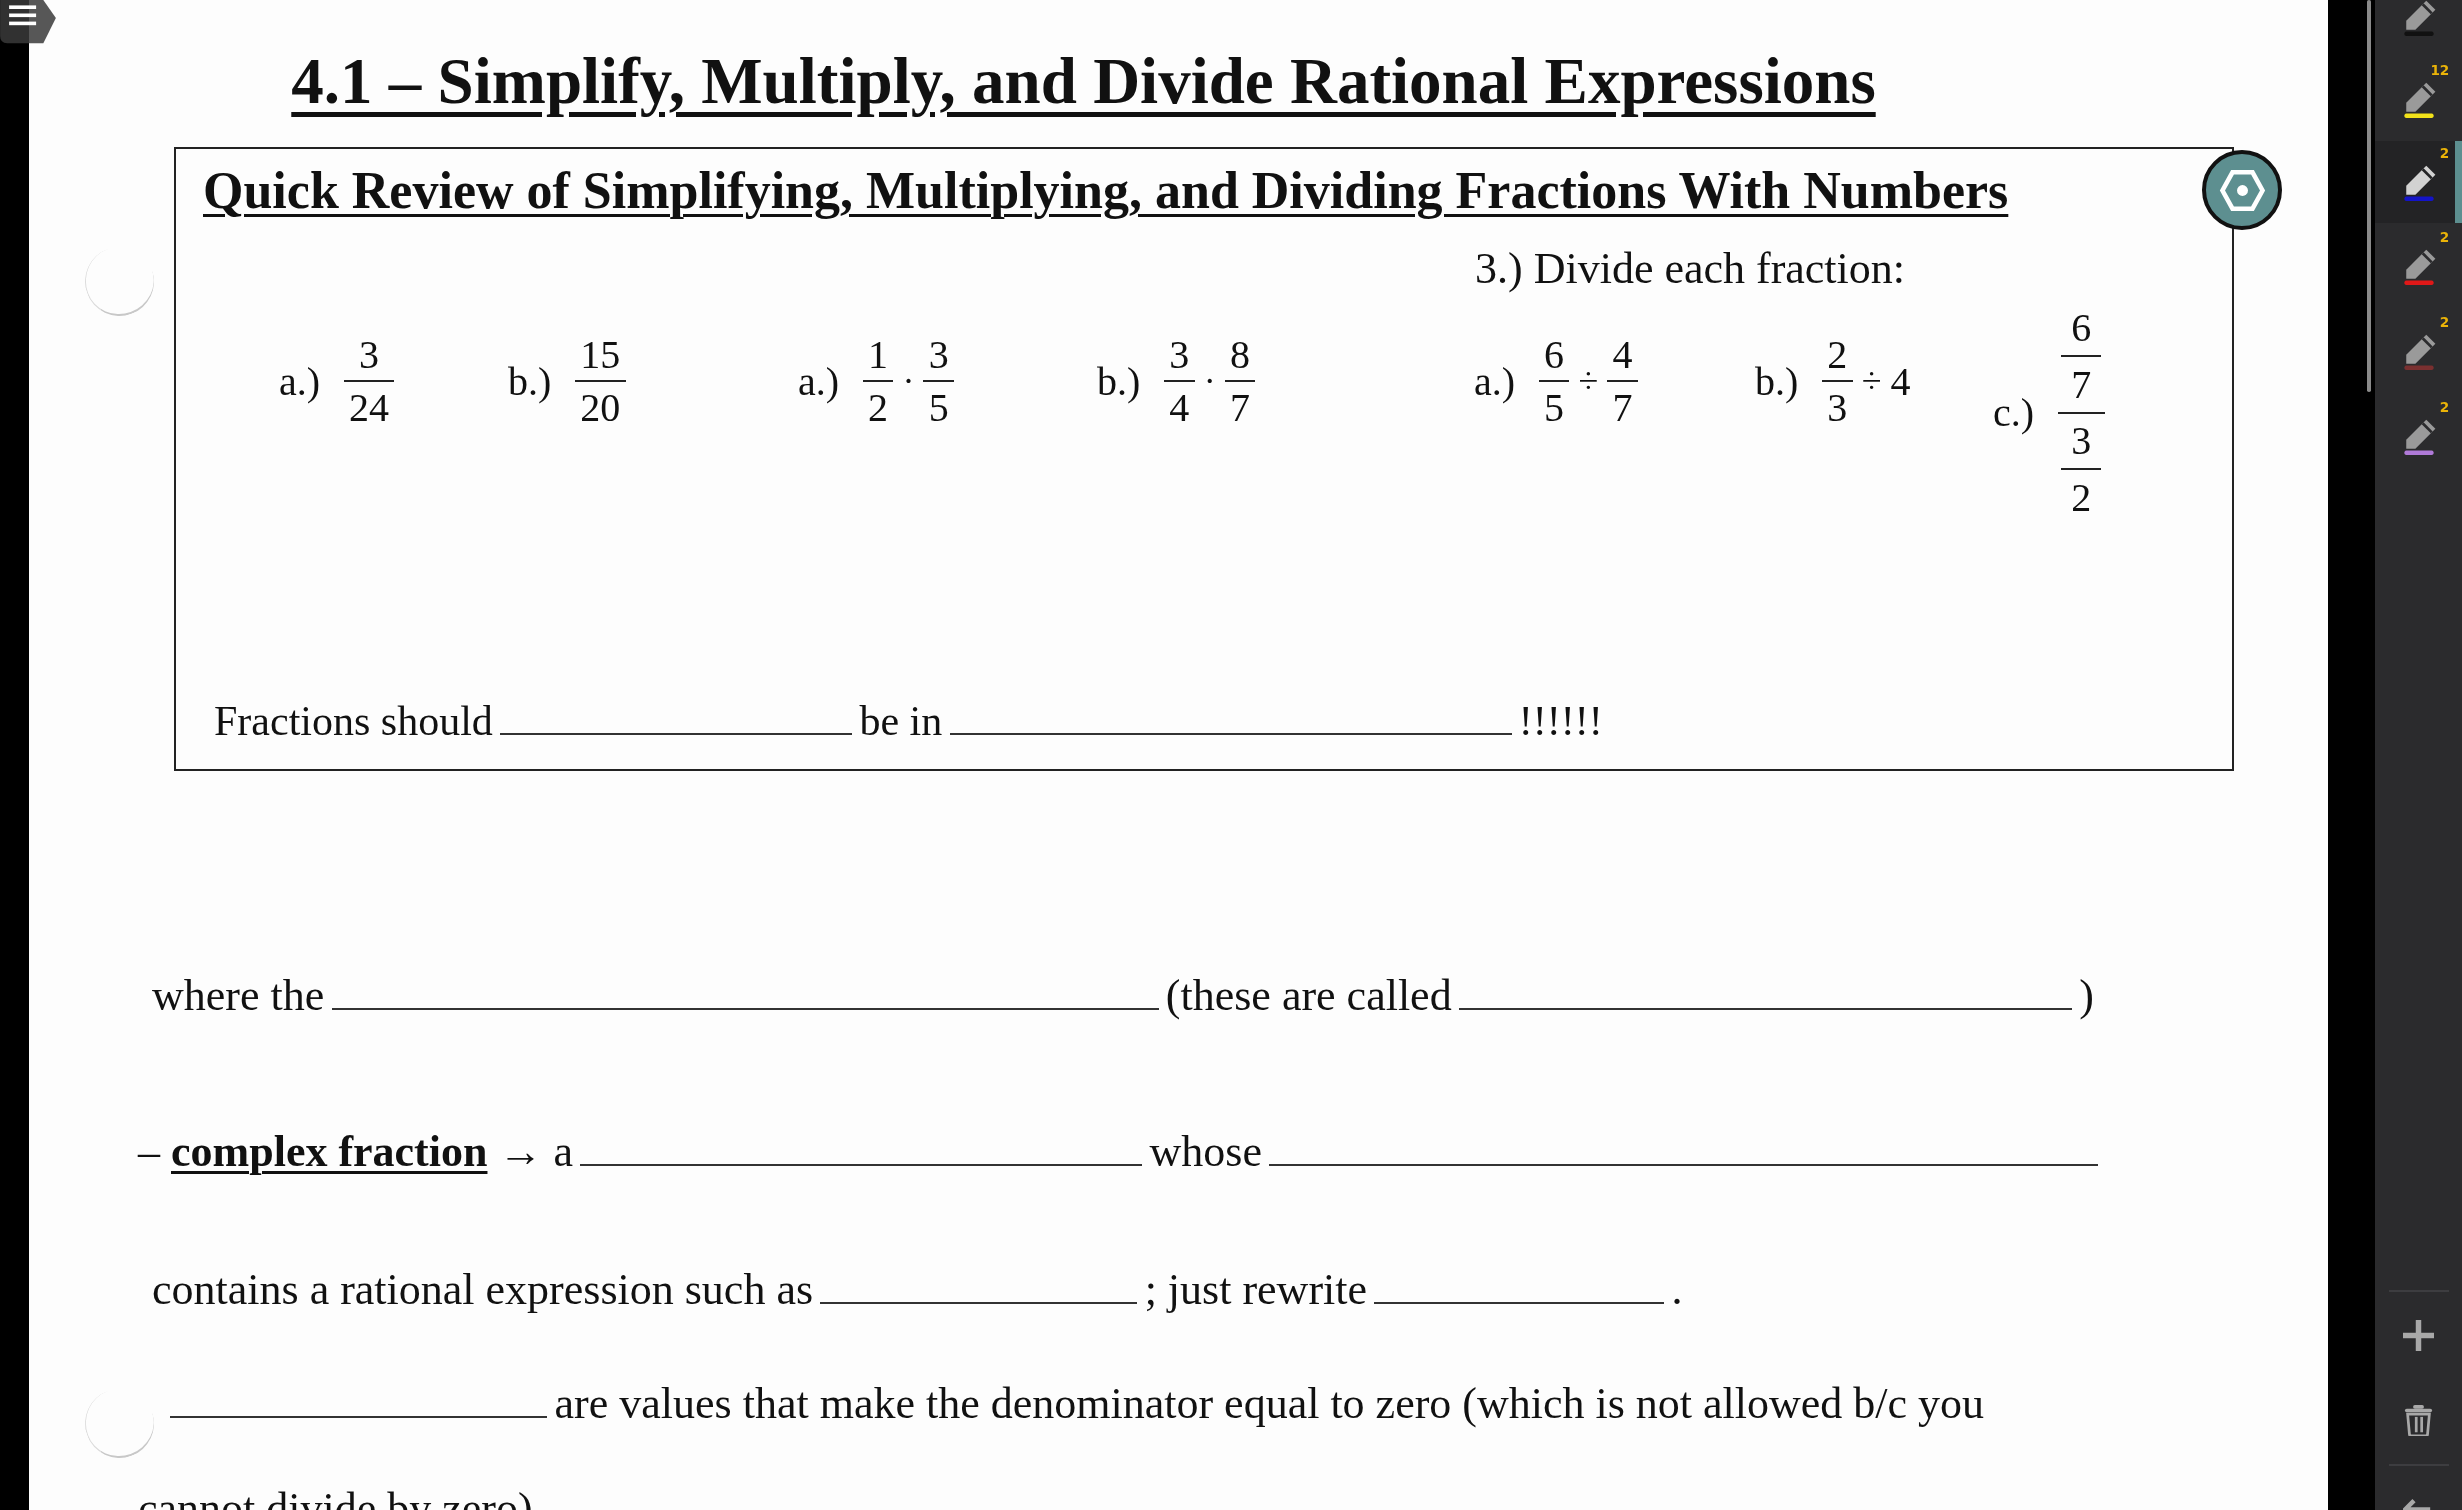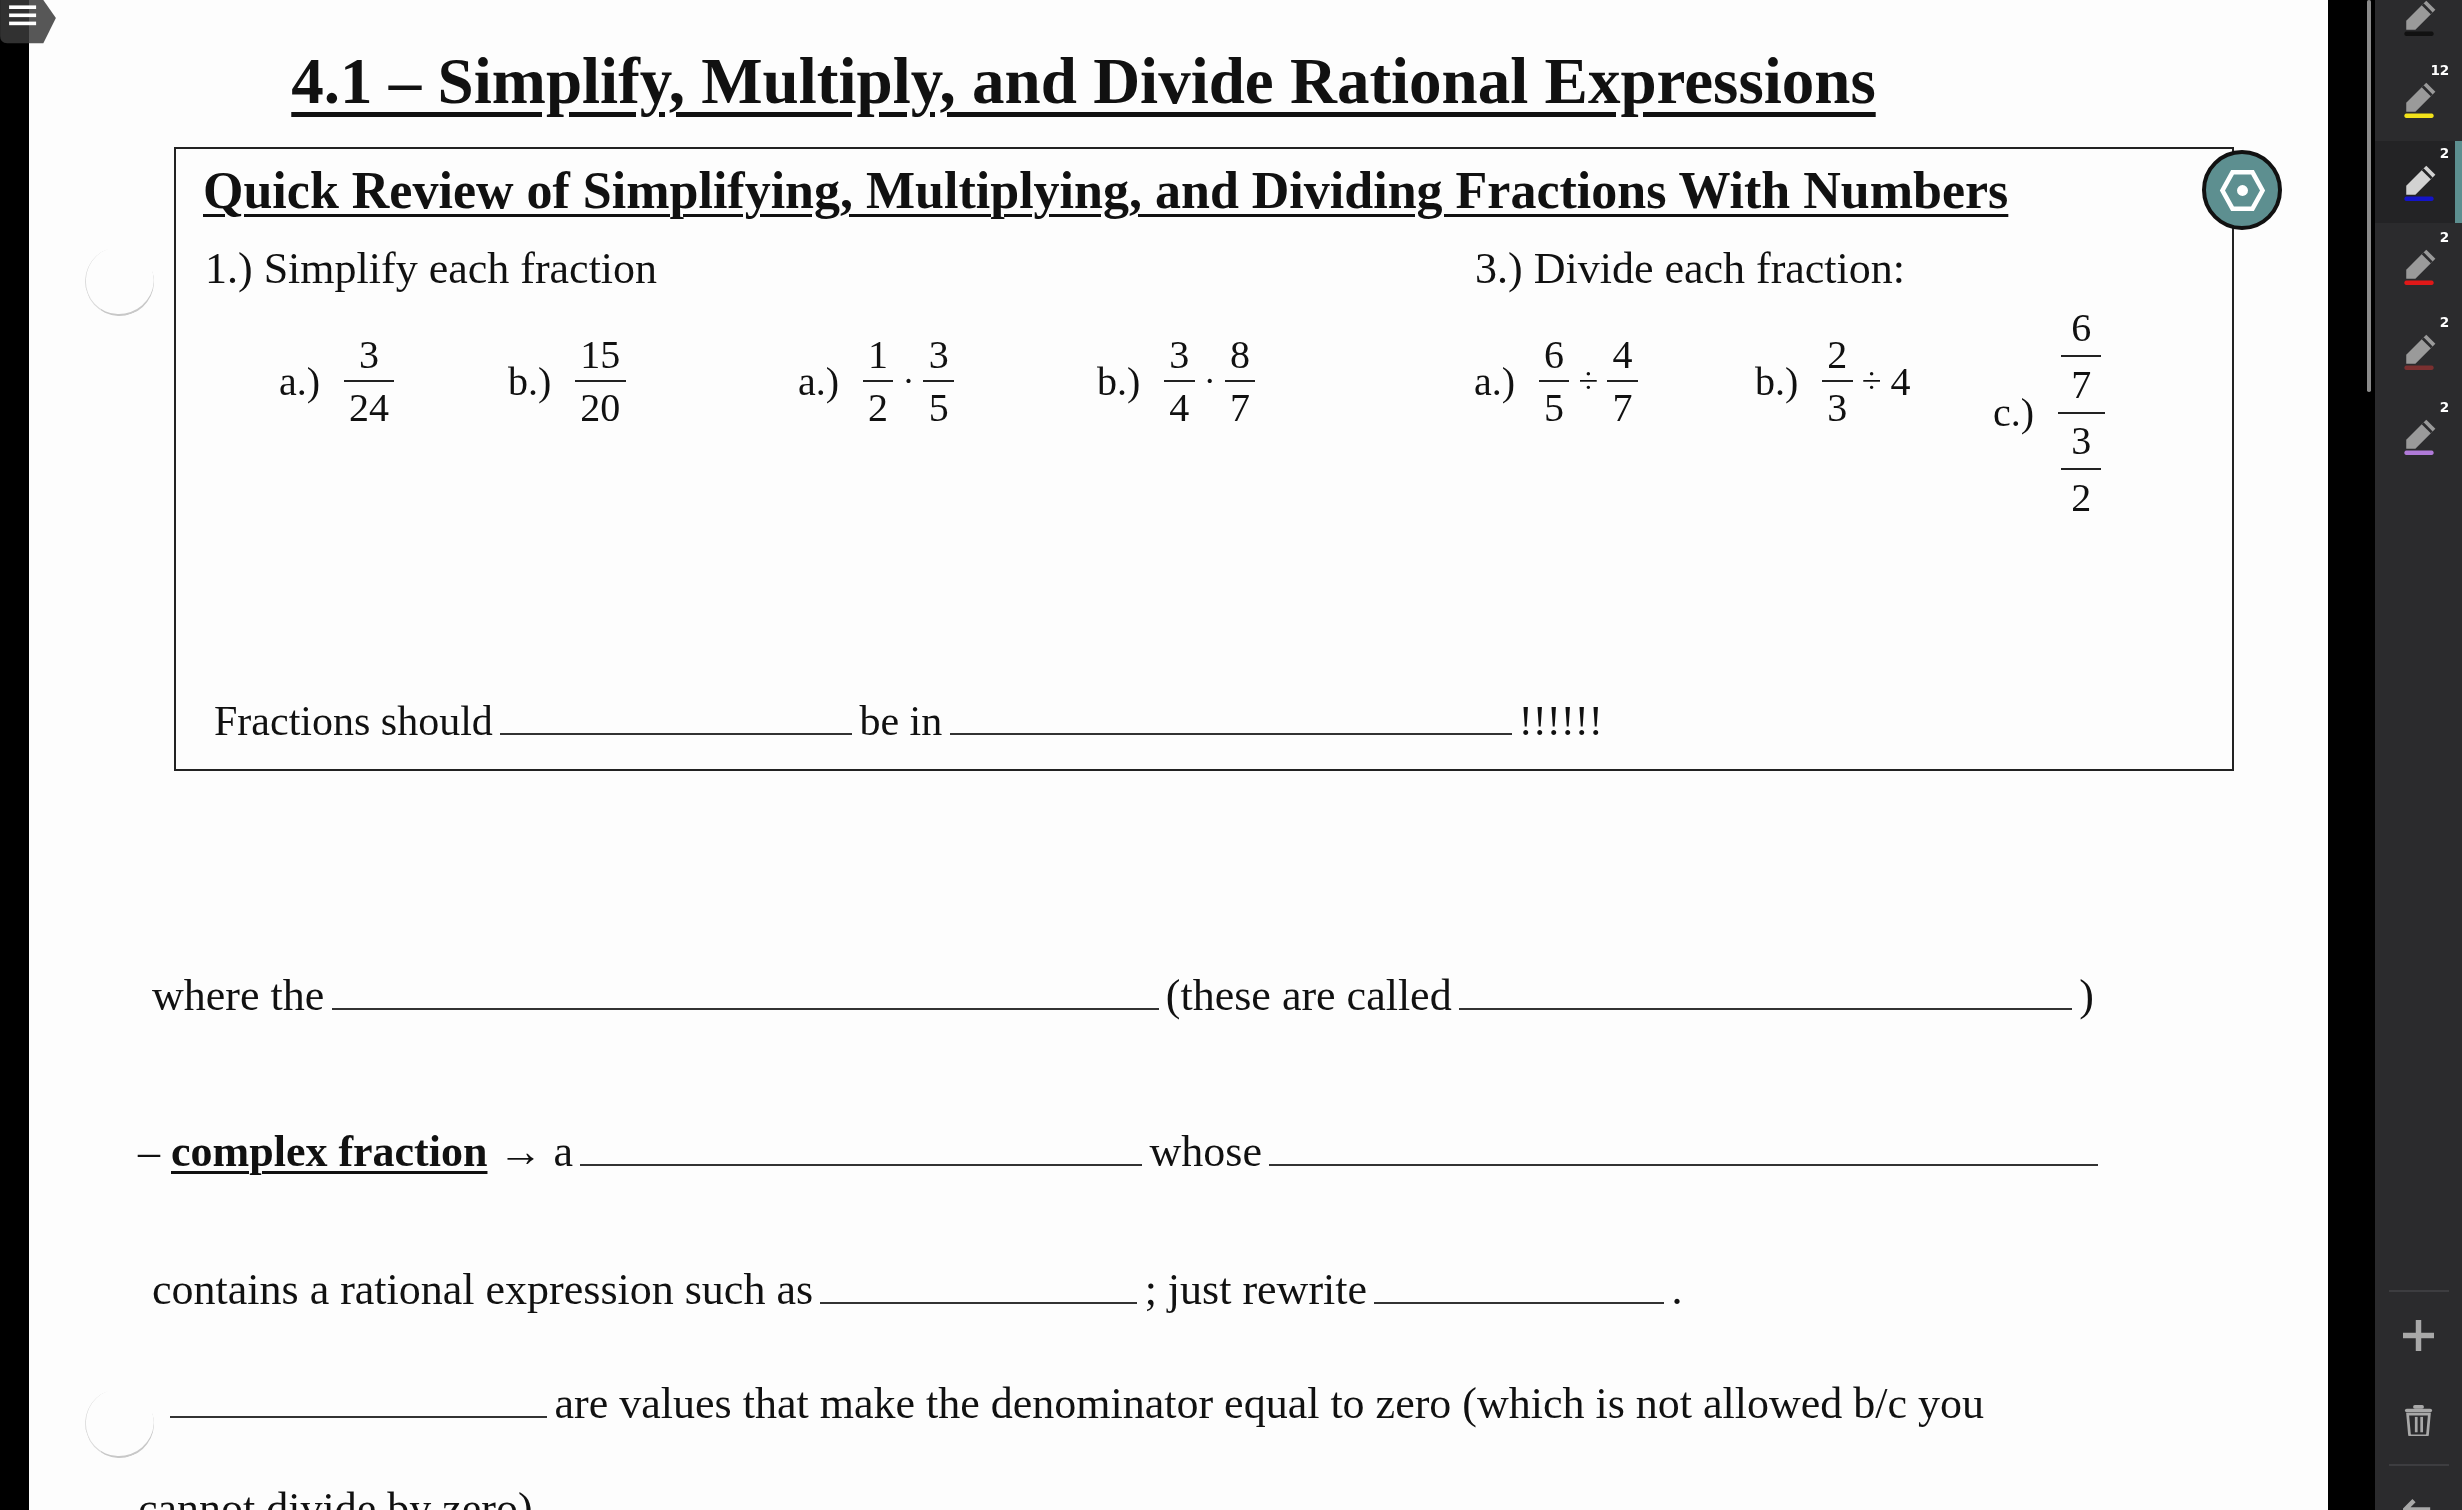--- a/index.html
+++ b/index.html
@@ -32,21 +32,21 @@
   .line-text { font-size:44px; }
   .blank { display:inline-block; border-bottom:2.7px solid #333; height:40px; vertical-align:baseline; margin:0 7.3px; }
   .term { font-weight:bold; text-decoration:underline; text-decoration-thickness:2.7px; text-underline-offset:5.4px; }
 
   .punch { position:absolute; width:69px; height:69px; border-radius:50%; border-bottom:2.7px solid #c8c8c8; border-left:1.8px solid #dadada; box-sizing:border-box; }
 
   .gear-btn { position:absolute; left:2202px; top:150px; width:80px; height:80px; border-radius:50%; background:#5d8f90; border:4.5px solid #111; box-sizing:border-box; display:flex; align-items:center; justify-content:center; cursor:pointer; }
 
   .tool { position:absolute; left:0; width:87px; height:82px; display:flex; align-items:center; justify-content:center; cursor:pointer; }
   .tool.selected { background:#232325; }
-  .tool .badge { position:absolute; right:12.7px; top:3.6px; font-family:"DejaVu Sans", sans-serif; font-size:13.6px; color:#ffffff; font-weight:bold; }
+  .tool .badge { position:absolute; right:12.7px; top:3.6px; font-family:"DejaVu Sans", sans-serif; font-size:13.6px; color:#eab308; font-weight:bold; }
   .tool .indicator { position:absolute; right:0; top:0; width:7.3px; height:82px; background:#5d8f90; }
   .sep { position:absolute; left:13.6px; width:60px; height:1.8px; background:#3d3d40; }
   .tbtn { position:absolute; left:0; width:87px; height:54px; display:flex; align-items:center; justify-content:center; cursor:pointer; }
 </style>
 </head>
 <body>
 
 <div class="left-strip"></div>
 
 <div class="menu-btn">
@@ -60,21 +60,20 @@
 
 <div class="page">
   <div class="punch" style="left:56px; top:247px; transform:rotate(-20deg);"></div>
   <div class="punch" style="left:56px; top:1389px; transform:rotate(-20deg);"></div>
 
   <div class="abs title"><span>4.1 – Simplify, Multiply, and Divide Rational Expressions</span></div>
 
   <div class="review-box"></div>
   <div class="abs box-heading">Quick Review of Simplifying, Multiplying, and Dividing Fractions With Numbers</div>
 
-  <div class="abs qlabel" style="left:176px;">1.) Simplify each fraction</div>
   <div class="abs qlabel" style="left:1446px;">3.) Divide each fraction:</div>
 
   <div class="frac-row" style="left:250px; top:335px;">
     <span class="lbl">a.)</span>
     <span class="frac">
       <span class="num">3</span>
       <span class="den">24</span>
     </span>
   </div>
   <div class="frac-row" style="left:479px; top:335px;">

